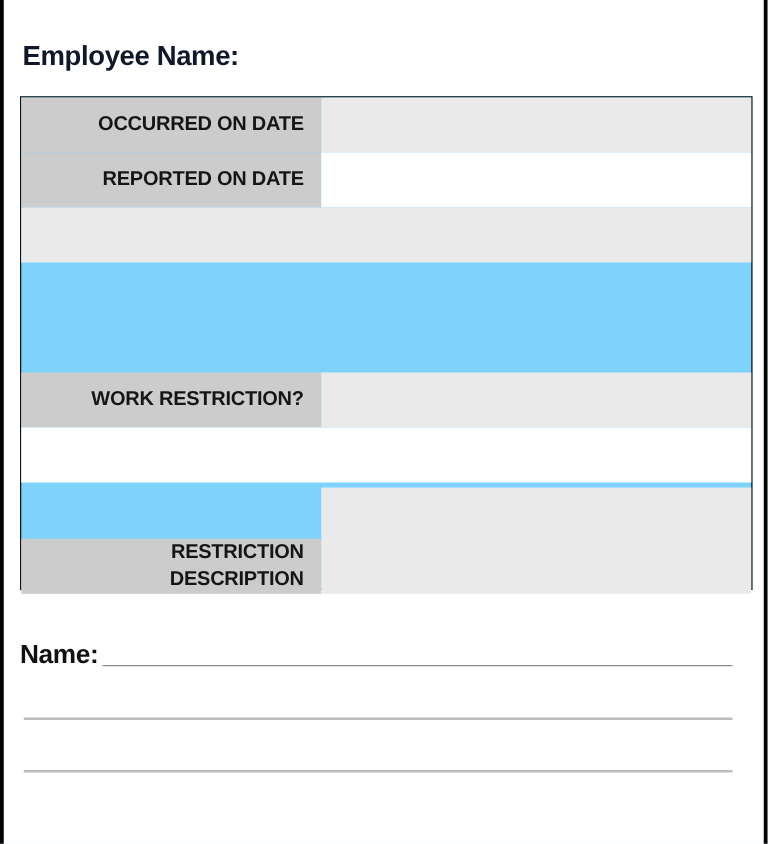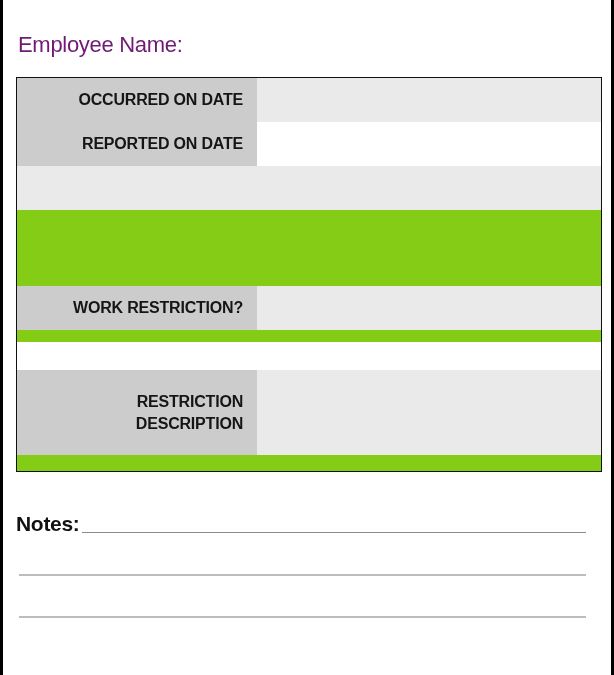--- a/index.html
+++ b/index.html
@@ -25,32 +25,32 @@
       position: absolute;
       left: 611px; top: 0;
       width: 3px; height: 675px;
       background: #000000;
     }
     .employee-name {
       position: absolute;
       left: 18px;
       top: 32px;
       font-size: 22px;
-      font-weight: normal;
+      font-weight: bold;
       letter-spacing: -0.3px;
-      color: #701a75;
+      color: #0f172a;
     }
     .form-table {
       position: absolute;
       left: 16px;
       top: 77px;
       width: 584px;
       height: 393px;
       border: 1px solid #111111;
-      background: #84cc16;
+      background: #7dd3fc;
     }
     .row {
       position: absolute;
       left: 0;
       width: 584px;
       display: flex;
     }
     .row .label {
       width: 226px;
       padding-right: 14px;
@@ -103,31 +103,31 @@
     <div class="label">OCCURRED ON DATE</div>
     <div class="value shade"></div>
   </div>
   <div class="row" style="top:44px;height:44px;">
     <div class="label">REPORTED ON DATE</div>
     <div class="value plain"></div>
   </div>
   <div class="row" style="top:88px;height:44px;">
     <div class="value shade"></div>
   </div>
-  <div class="row" style="top:208px;height:44px;">
+  <div class="row" style="top:220px;height:44px;">
     <div class="label">WORK RESTRICTION?</div>
     <div class="value shade"></div>
   </div>
   <div class="row" style="top:264px;height:44px;">
     <div class="value plain"></div>
   </div>
-  <div class="row" style="top:292px;height:85px;">
+  <div class="row" style="top:312px;height:85px;align-items:flex-end;">
     <div class="label">
         <span style="display:block;width:130px;">RESTRICTION DESCRIPTION</span>
       </div>
     <div class="value shade"></div>
   </div>
 </div>
 
-<div class="notes-label">Notes:</div>
+<div class="notes-label">Name:</div>
 <div class="line line1"></div>
 <div class="line line2"></div>
 <div class="line line3"></div>
 
 </body></html>

